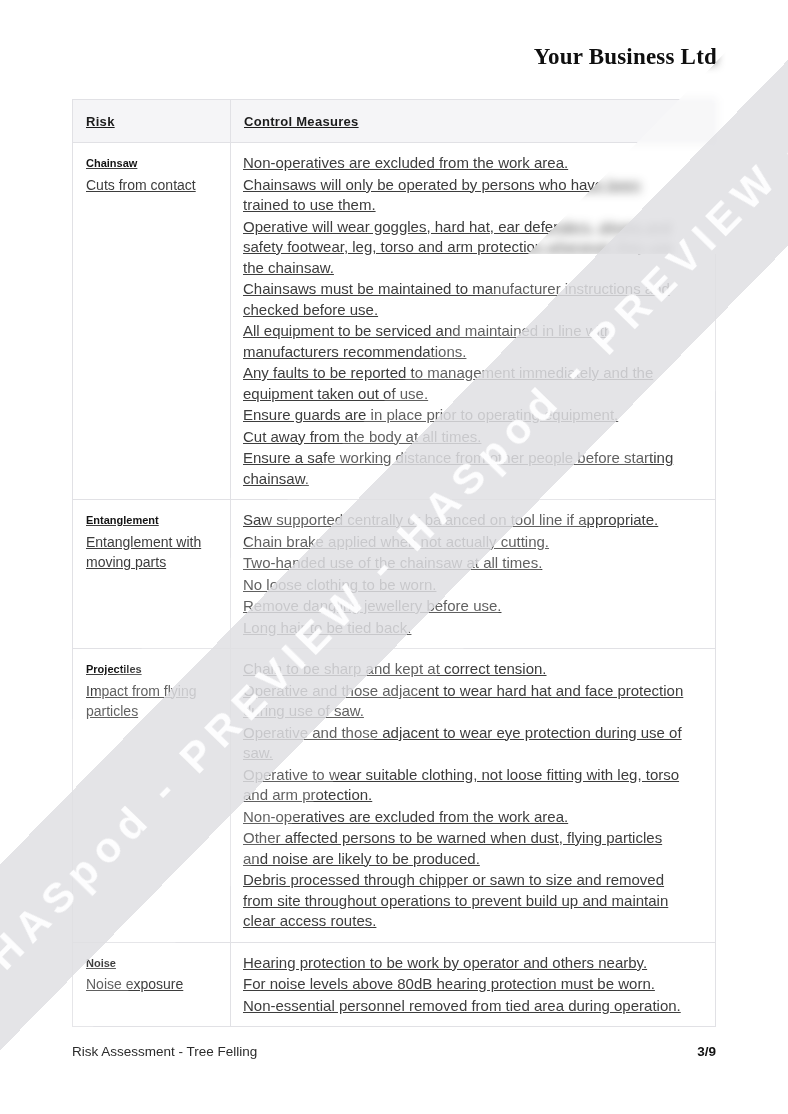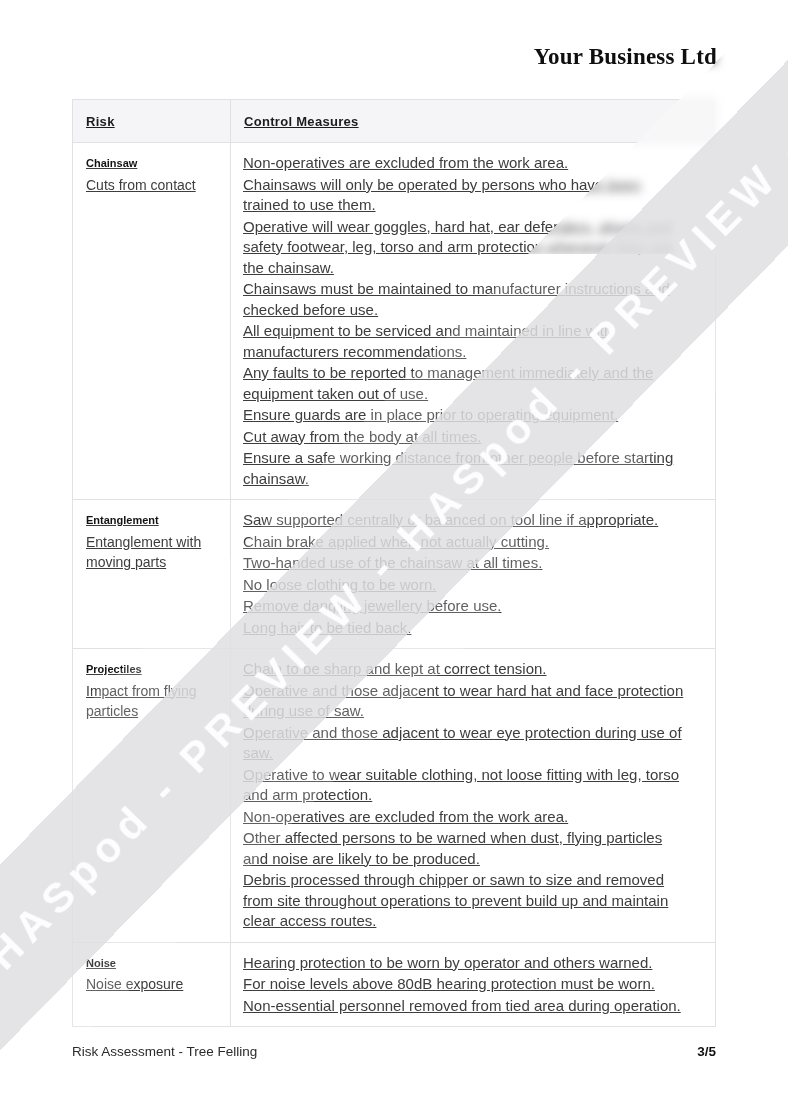--- a/index.html
+++ b/index.html
@@ -184,33 +184,33 @@
             <p class="measure">Other affected persons to be warned when dust, flying particles and noise are likely to be produced.</p>
             <p class="measure">Debris processed through chipper or sawn to size and removed from site throughout operations to prevent build up and maintain clear access routes.</p>
           </td>
         </tr>
         <tr>
           <td class="risk-cell">
             <div class="risk-title">Noise</div>
             <div class="risk-desc">Noise exposure</div>
           </td>
           <td class="measures-cell">
-            <p class="measure">Hearing protection to be worn by operator and others warned.</p>
+            <p class="measure">Hearing protection to be work by operator and others nearby.</p>
             <p class="measure">For noise levels above 80dB hearing protection must be worn.</p>
             <p class="measure">Non-essential personnel removed from tied area during operation.</p>
           </td>
         </tr>
       </tbody>
   </table>
 
   <div class="watermark">
     <div class="wm-blur"></div>
     <div class="wm-band">
       <span class="wm-text">HASpod - PREVIEW - HASpod - PREVIEW - HASpod</span>
     </div>
   </div>
 
   <div class="page-footer">
     <span>Risk Assessment - Tree Felling</span>
-    <span class="page-num">3/5</span>
+    <span class="page-num">3/9</span>
   </div>
 
 </div>
 
 </body></html>

